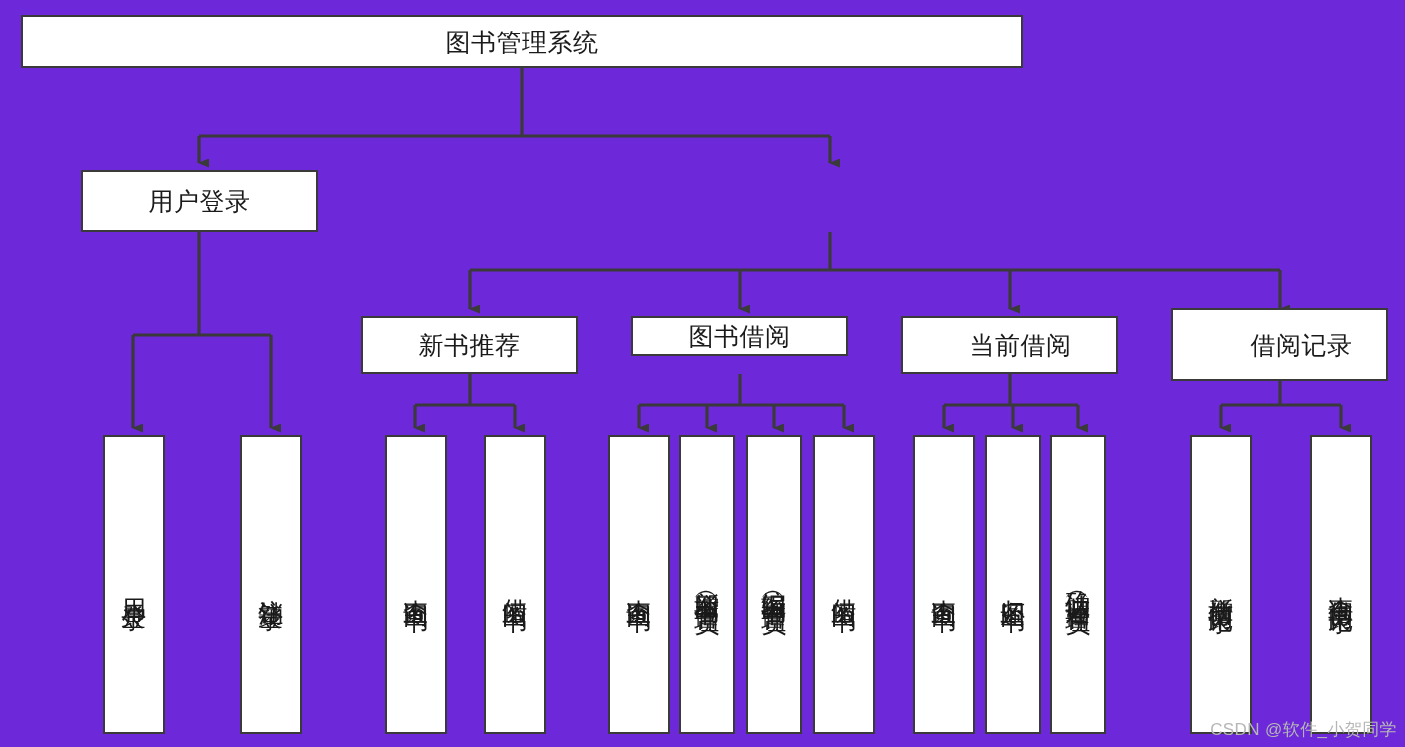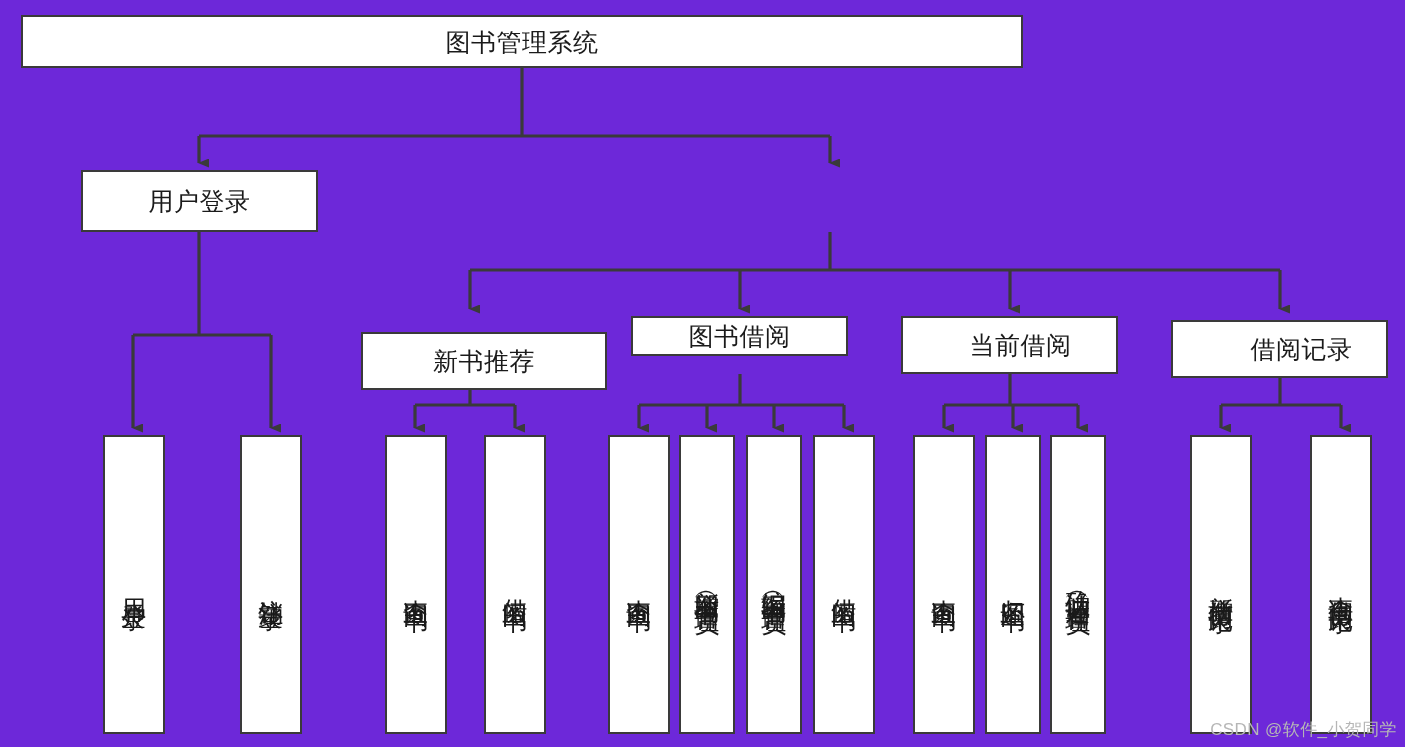--- a/index.html
+++ b/index.html
@@ -129,30 +129,30 @@
   </svg>
 
   <div class="node horiz" style="left:21px; top:15px; width:1002px; height:53px;">
     <span class="lbl">图书管理系统</span>
   </div>
 
   <div class="node horiz" style="left:81px; top:170px; width:237px; height:62px;">
     <span class="lbl">用户登录</span>
   </div>
 
-  <div class="node horiz" style="left:361px; top:316px; width:246px; height:58px;margin-top:16px;">
+  <div class="node horiz" style="left:361px; top:316px; width:217px; height:58px;">
     <span class="lbl">新书推荐</span>
   </div>
   <div class="node horiz" style="left:631px; top:316px; width:217px; height:40px;align-items:center;">
     <span class="lbl">图书借阅</span>
   </div>
   <div class="node horiz" style="left:901px; top:316px; width:217px; height:58px;padding-left:22px;">
     <span class="lbl">当前借阅</span>
   </div>
-  <div class="node horiz" style="left:1171px; top:320px; width:217px; height:58px;padding-left:44px;">
+  <div class="node horiz" style="left:1171px; top:308px; width:217px; height:73px;padding-left:44px;">
     <span class="lbl">借阅记录</span>
   </div>
 
   <div class="node vert" style="left:103px; top:435px; width:62px; height:299px;">
     <span class="lbl">用户登录</span>
   </div>
   <div class="node vert" style="left:240px; top:435px; width:62px; height:299px;">
     <span class="lbl">注销登录</span>
   </div>
 

